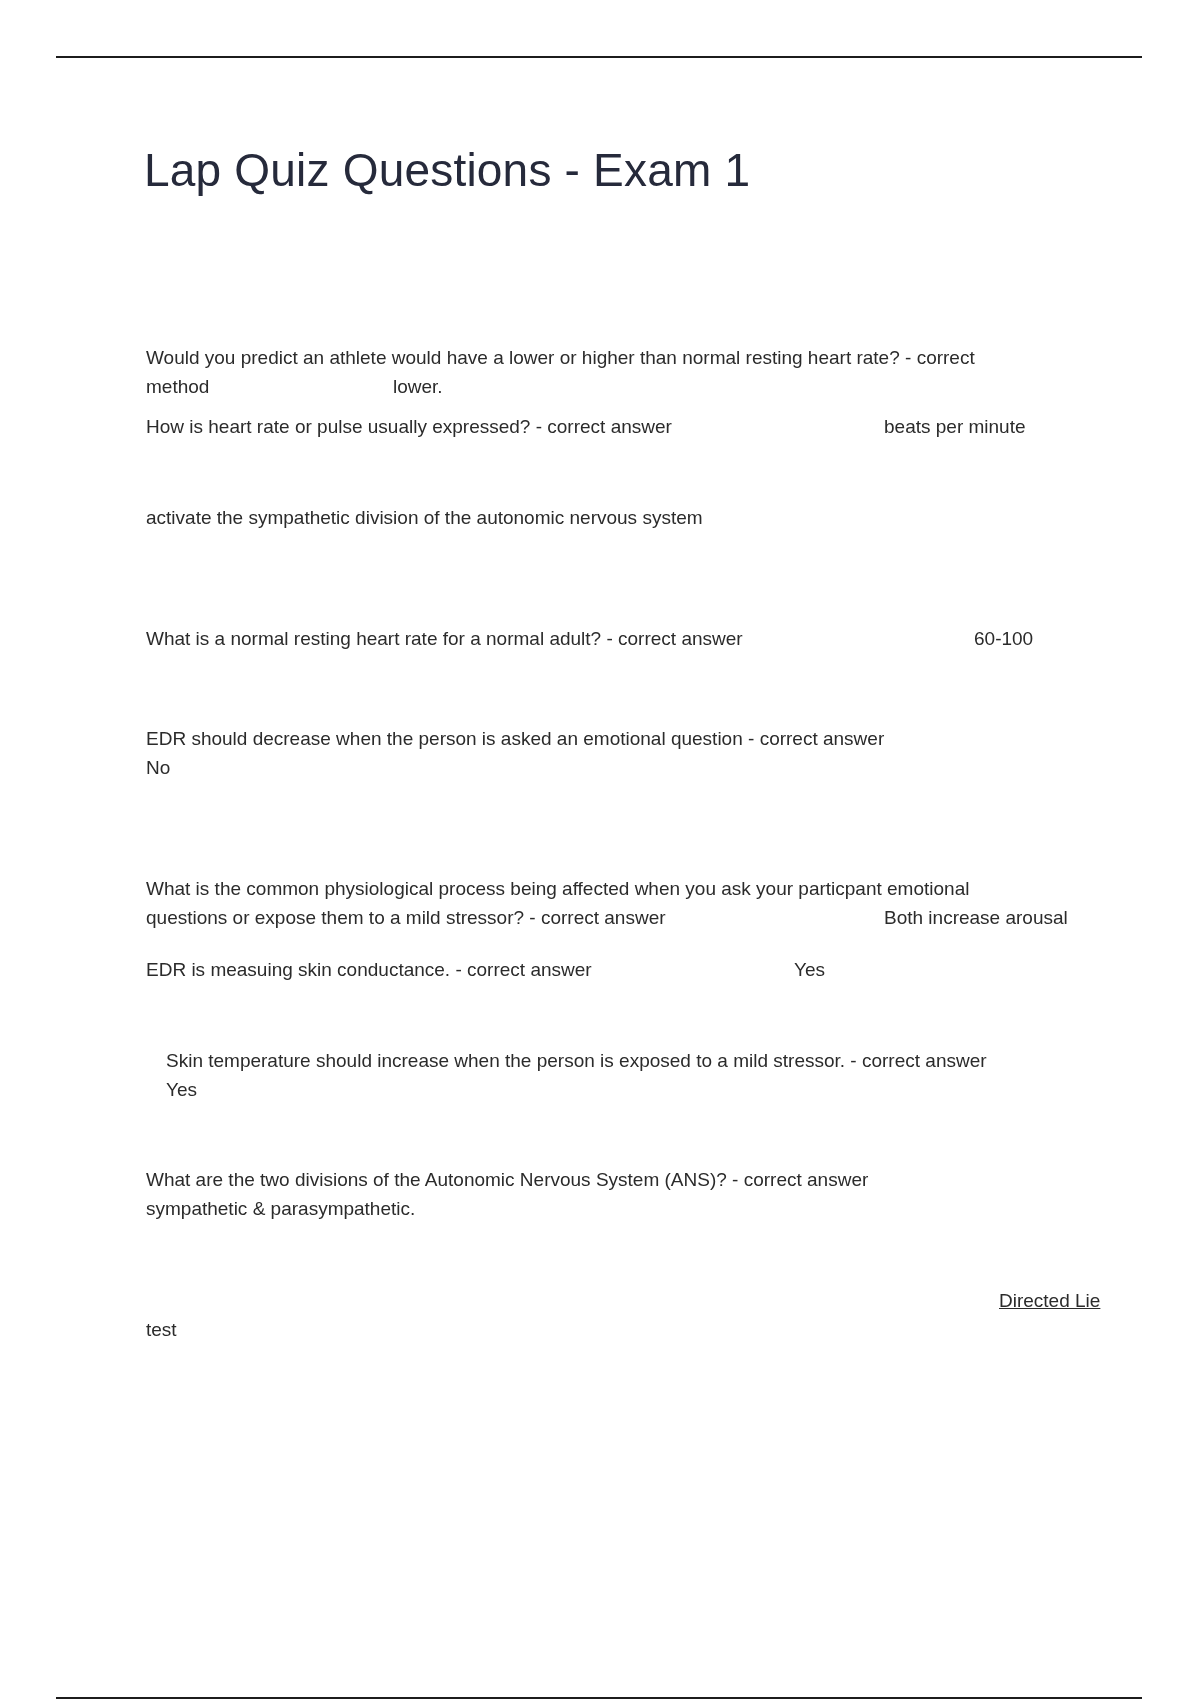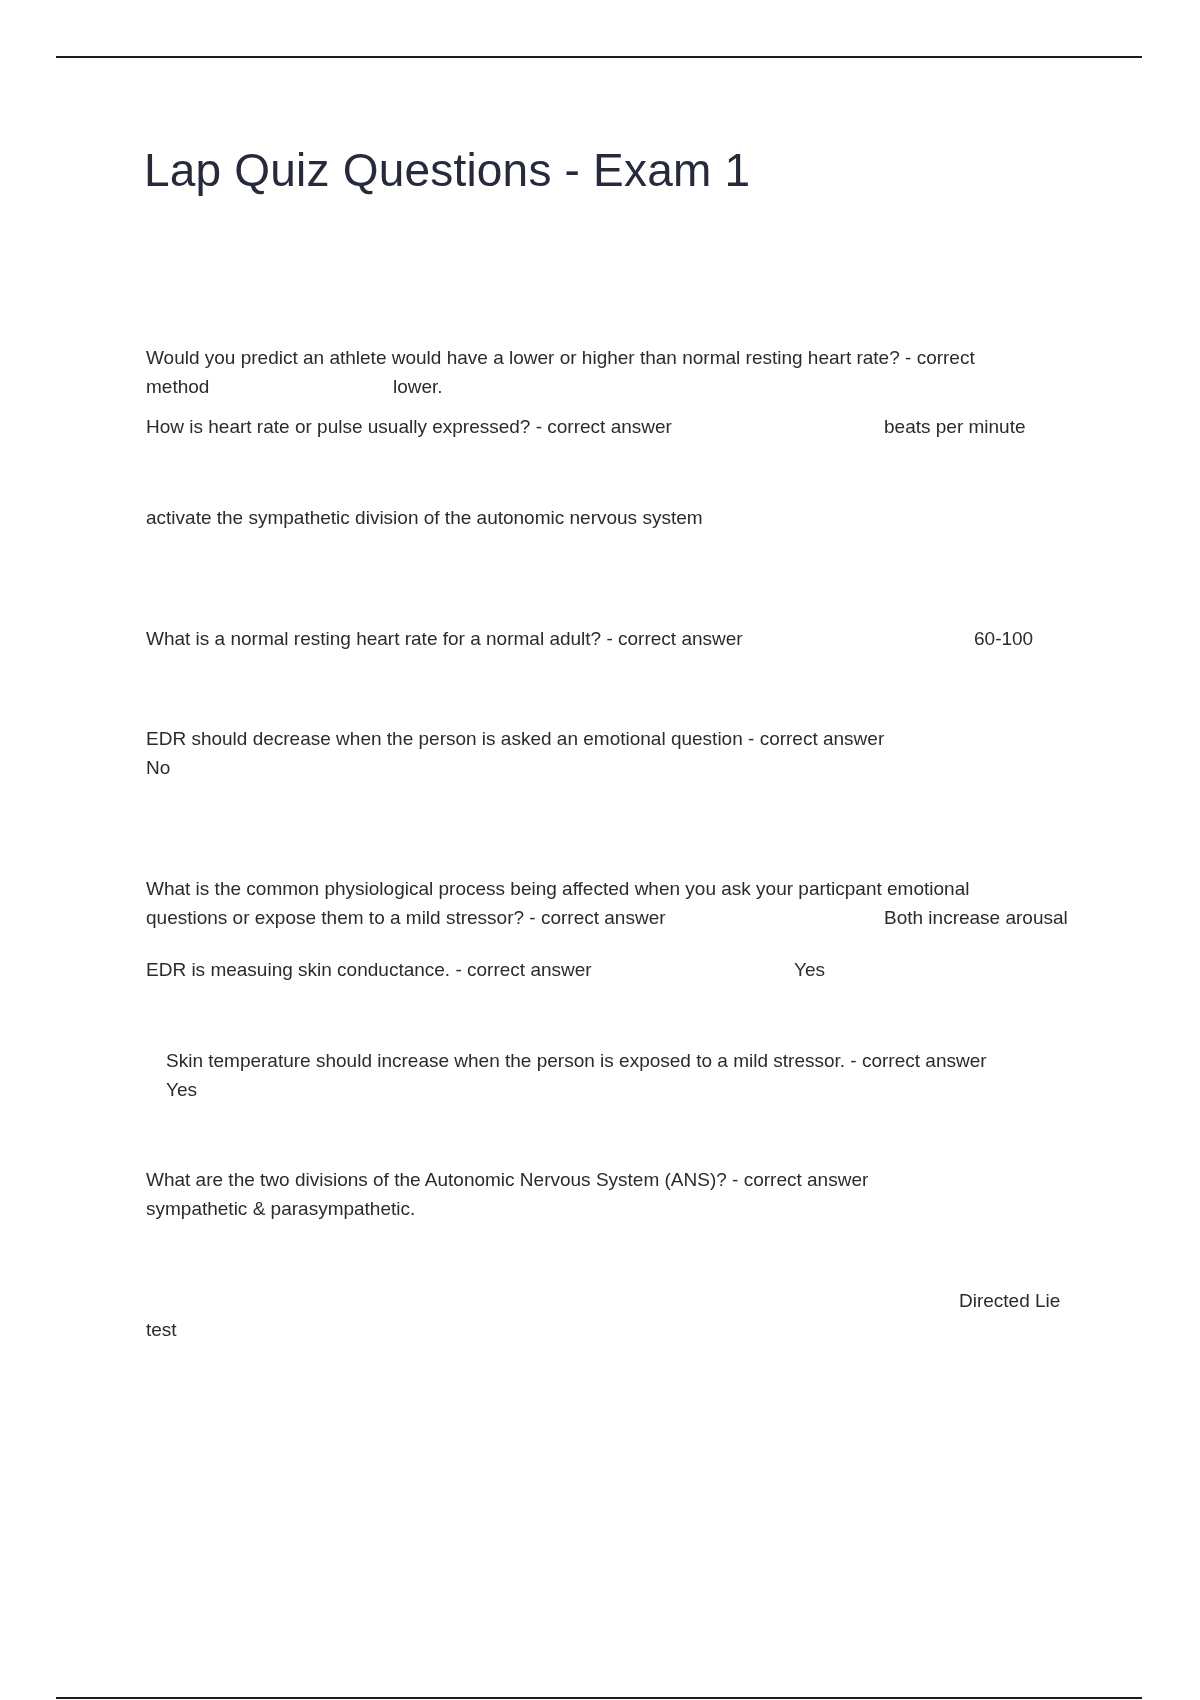--- a/index.html
+++ b/index.html
@@ -133,20 +133,20 @@
   <div class="line">
     <span>What are the two divisions of the Autonomic Nervous System (ANS)? - correct answer</span>
   </div>
   <div class="line">
     <span>sympathetic &amp; parasympathetic.</span>
   </div>
 </div>
 
 <div class="qa" style="top:1286px;">
   <div class="line">
-    <span class="ans" style="left:813px;">Directed Lie</span>
+    <span class="ans" style="left:853px;text-decoration:underline;">Directed Lie</span>
   </div>
   <div class="line">
     <span>test</span>
   </div>
 </div>
 
 <div class="rule bottom"></div>
 
 </body></html>

